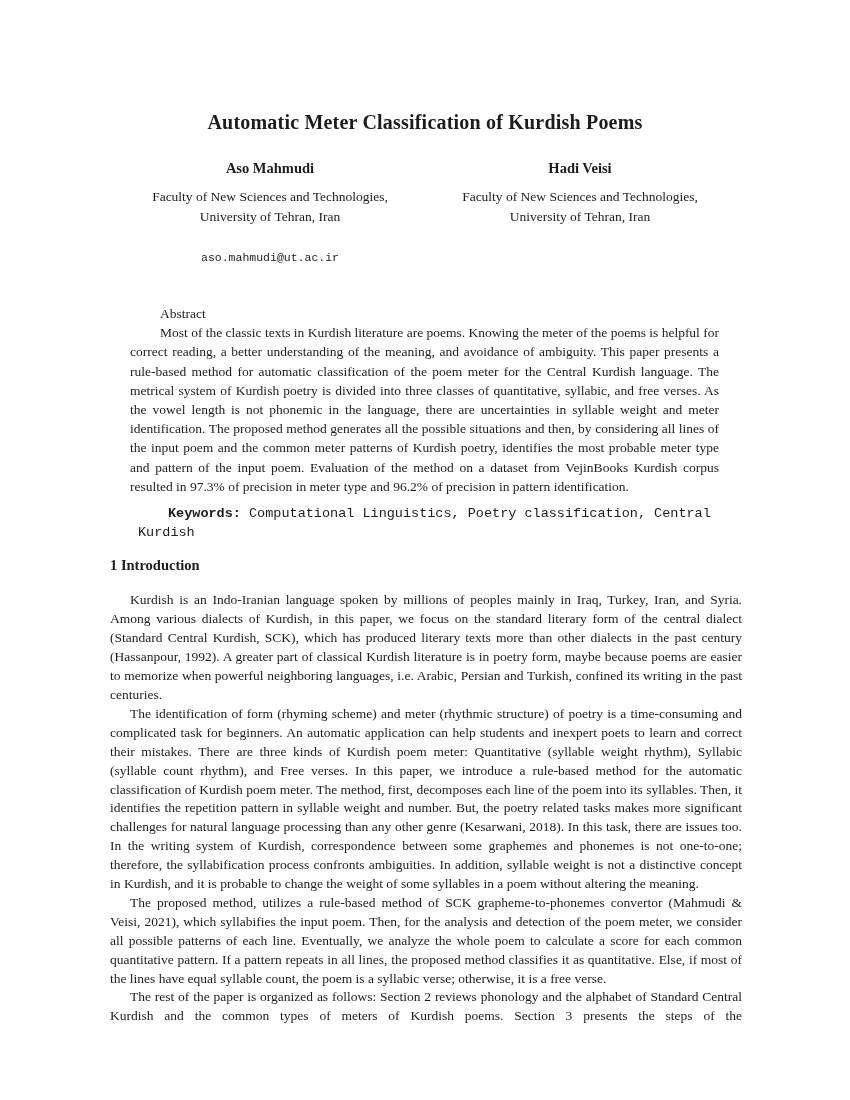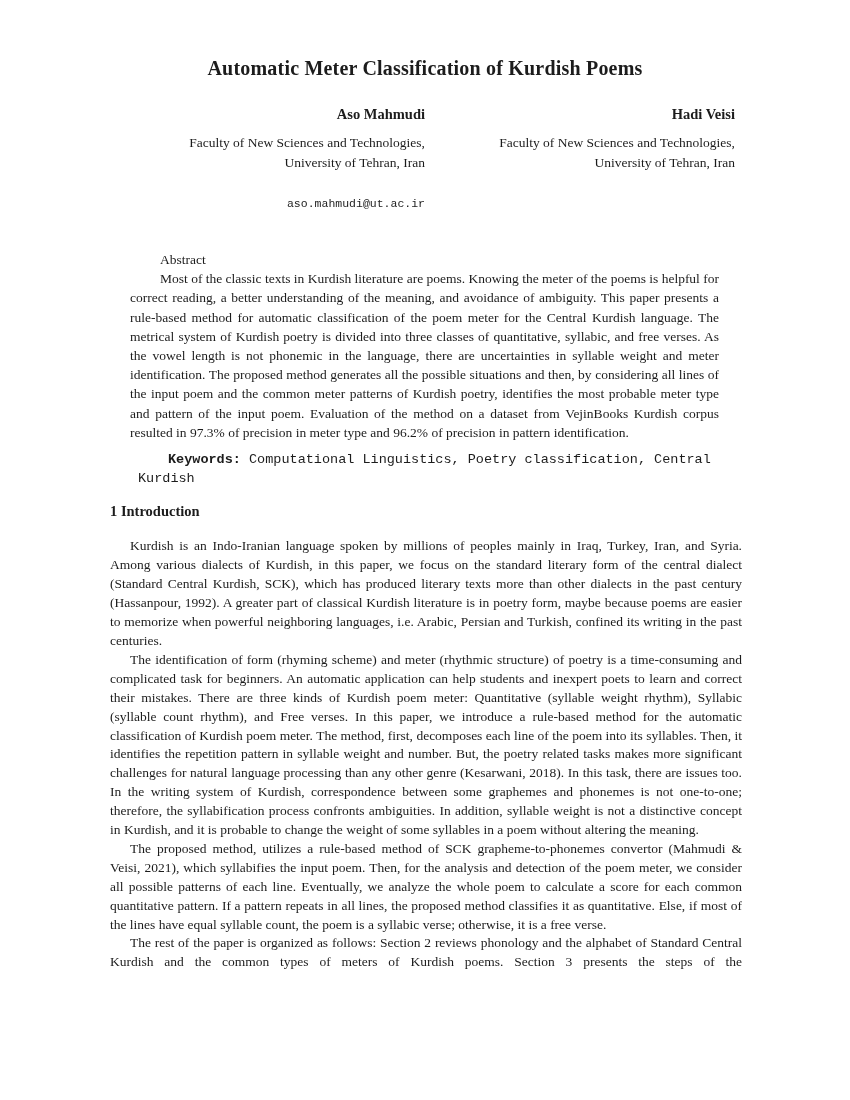--- a/index.html
+++ b/index.html
@@ -13,37 +13,37 @@
     overflow: hidden;
     font-family: "Liberation Serif", serif;
     color: #1c1c1c;
   }
   .page {
     position: relative;
     width: 850px;
     height: 1100px;
     background: #ffffff;
     box-sizing: border-box;
-    padding-top: 56px;
+    padding-top: 110px;
   }
   .title {
     margin: 0;
     text-align: center;
     font-size: 20px;
     line-height: 24px;
     font-weight: bold;
     letter-spacing: 0.2px;
   }
   .authors {
     display: flex;
     margin: 26px 115px 0 115px;
   }
   .author {
     flex: 1;
-    text-align: right;
+    text-align: center;
   }
   .author-name {
     font-size: 14.5px;
     font-weight: bold;
     margin-bottom: 10px;
   }
   .affil-line {
     font-size: 13.5px;
     line-height: 20px;
   }

